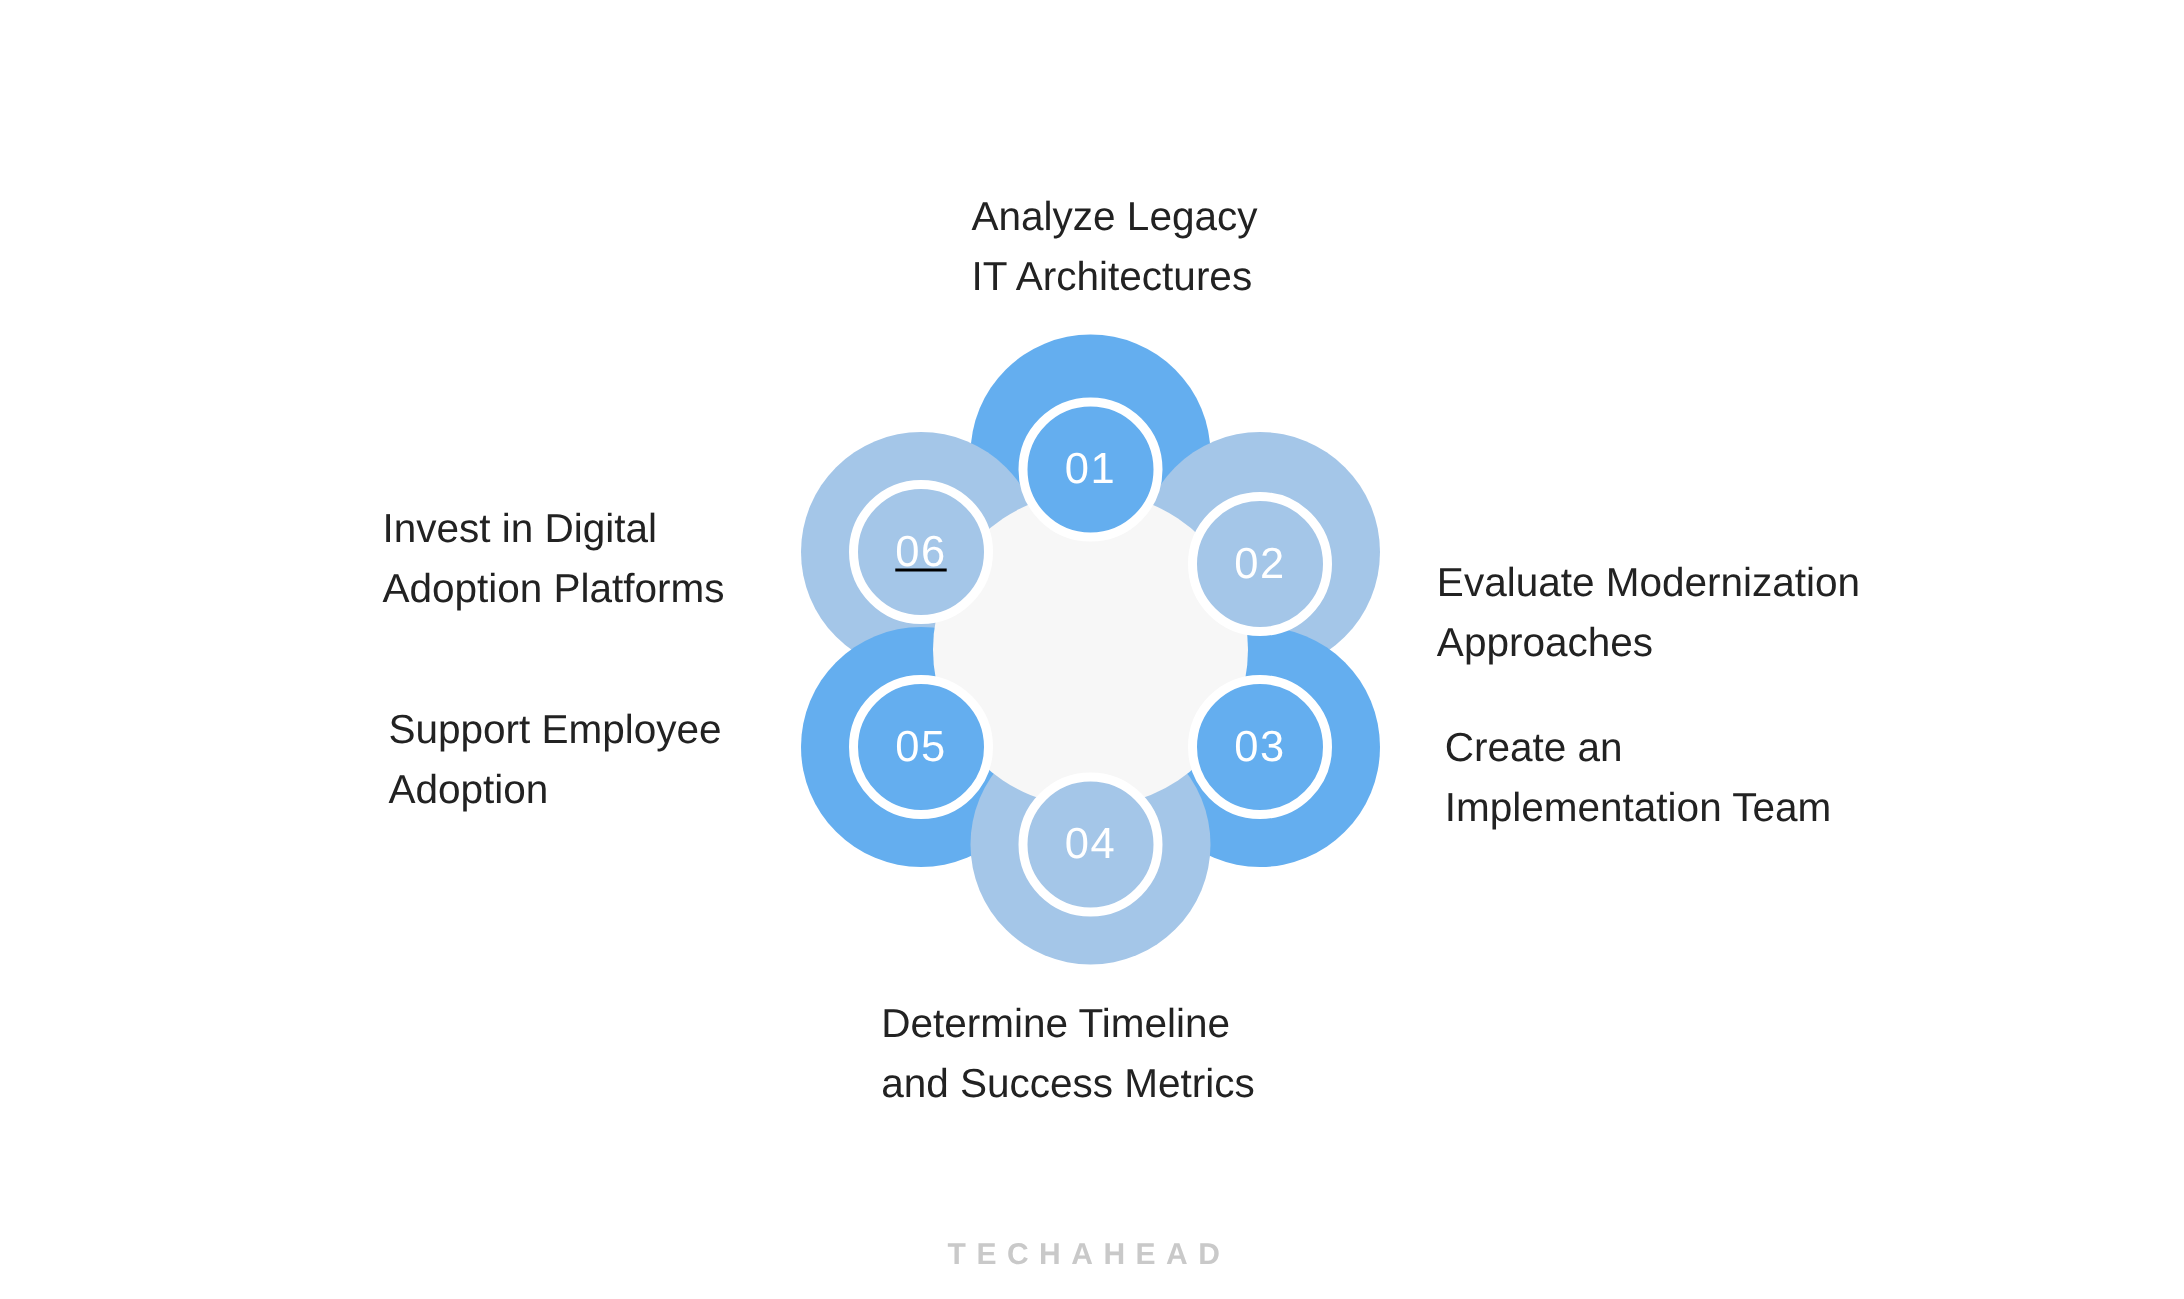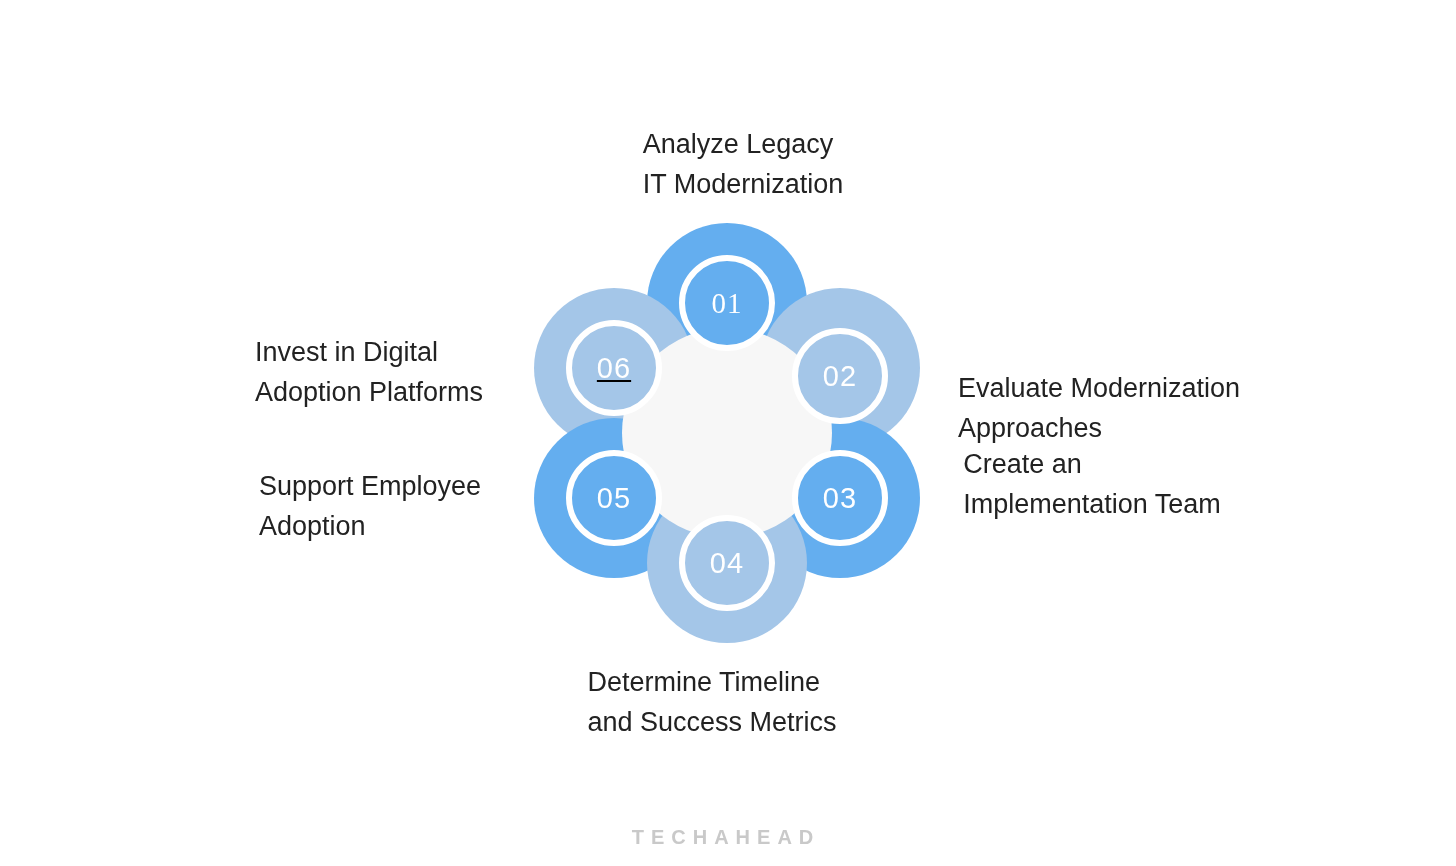--- a/index.html
+++ b/index.html
@@ -48,21 +48,21 @@
   .node {
     position: absolute;
     width: 84px; height: 84px;
     border: 6px solid #ffffff;
     border-radius: 50%;
     z-index: 20;
     display: flex;
     align-items: center;
     justify-content: center;
   }
-  .node-1 { left: 679px; top: 255px; font-family: Liberation Serif, serif; }
+  .node-1 { left: 679px; top: 265px; }
   .node-2 { left: 792px; top: 328px; }
   .node-3 { left: 792px; top: 450px; align-items: center; }
   .node-4 { left: 679px; top: 515px; }
   .node-5 { left: 566px; top: 450px; }
   .node-6 { left: 566px; top: 320px; text-decoration: underline; }
 
   .node .num {
     color: #ffffff;
     font-size: 29px;
     letter-spacing: 1px;
@@ -75,21 +75,21 @@
     transform: translate(-50%, -50%);
     text-align: left;
     color: #222222;
     font-size: 27px;
     line-height: 40px;
     white-space: nowrap;
     z-index: 30;
   }
   .label-1 { left: 743px;  top: 164px; }
   .label-2 { left: 1099px; top: 372px; margin-top: 36px; }
-  .label-3 { left: 1092px; top: 484px; }
+  .label-3 { left: 1092px; top: 518px; }
   .label-4 { left: 712px;  top: 702px; }
   .label-5 { left: 370px;  top: 506px; }
   .label-6 { left: 369px;  top: 372px; }
 
   
   .watermark {
     position: absolute;
     left: 726px; top: 837px;
     transform: translate(-50%, -50%);
     color: #C9C9C9;
@@ -128,21 +128,21 @@
   </div>
   <div class="node node-5 tone-bright">
     <span class="num">05</span>
   </div>
   <div class="node node-6 tone-light">
     <span class="num">06</span>
   </div>
 
   <div class="label label-1">
     <div>Analyze Legacy</div>
-    <div>IT Modernization</div>
+    <div>IT Architectures</div>
   </div>
   <div class="label label-2">
     <div>Evaluate Modernization</div>
     <div>Approaches</div>
   </div>
   <div class="label label-3">
     <div>Create an</div>
     <div>Implementation Team</div>
   </div>
   <div class="label label-4">

